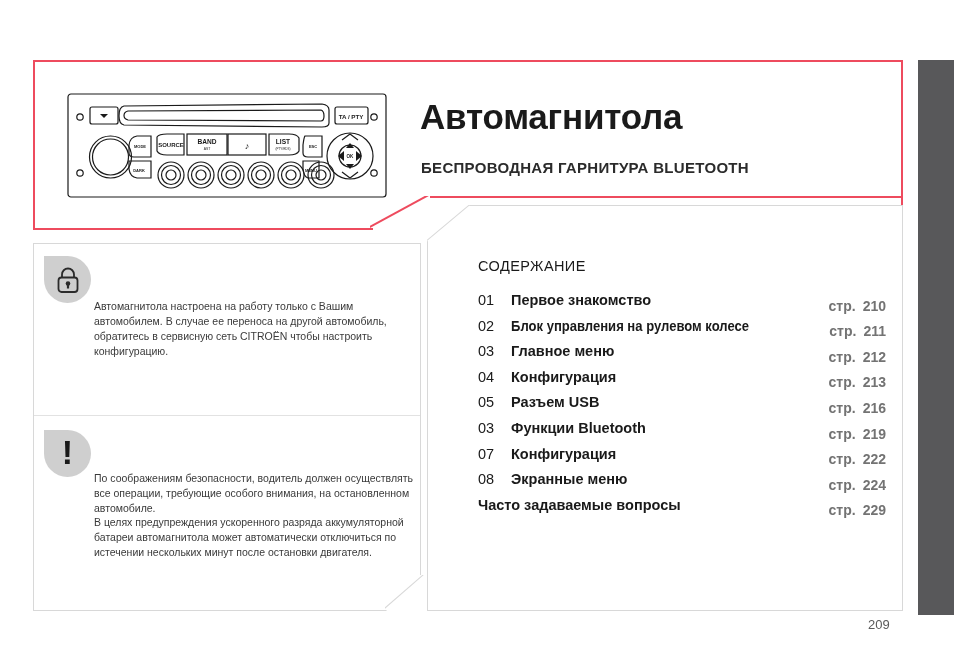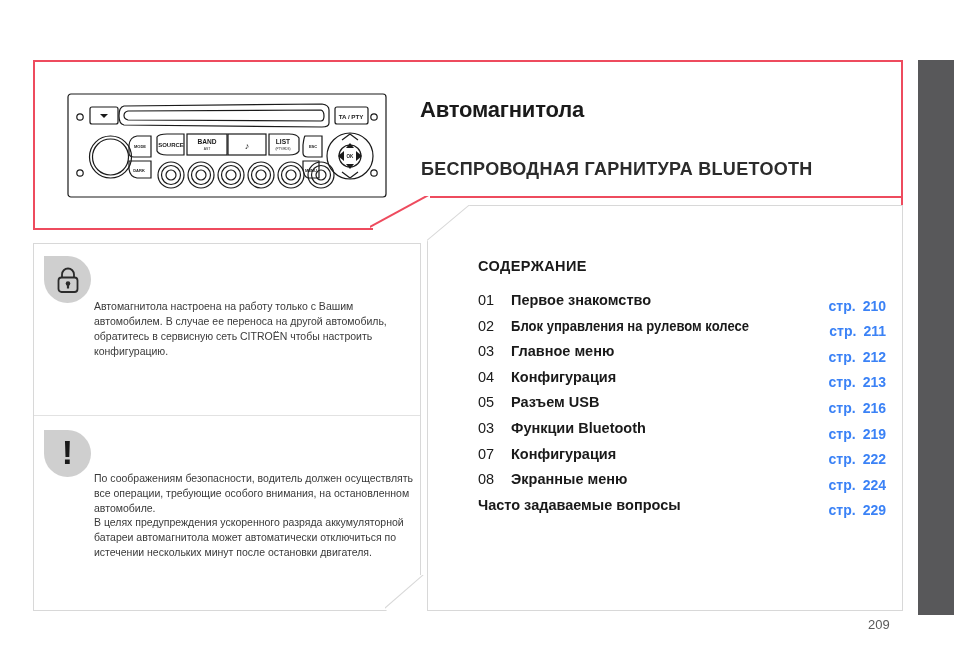--- a/index.html
+++ b/index.html
@@ -51,26 +51,26 @@
     background:#fff;
   }
 
   
   .radio-wrap { position: absolute; left: 67px; top: 93px; width: 320px; height: 105px; }
   .radio-wrap svg { display: block; }
 
   
   .title-main {
     position: absolute; left: 420px; top: 97px;
-    font-size: 22px; font-weight: bold; color: #1a1a1a;
+    font-size: 35px; font-weight: bold; color: #1a1a1a;
     letter-spacing: -0.2px;
   }
   .title-sub {
     position: absolute; left: 421px; top: 159px;
-    font-size: 18px; font-weight: bold; color: #2b2b2b;
+    font-size: 15px; font-weight: bold; color: #2b2b2b;
     letter-spacing: 0.3px;
   }
 
   
   .left-panel {
     position: absolute; left: 33px; top: 243px;
     width: 388px; height: 368px;
     border: 1px solid #d8d8d8;
     background: #fff;
     clip-path: polygon(0 0, 100% 0, 100% 90%, 91% 100%, 0 100%);
@@ -124,41 +124,41 @@
   .right-panel-diag {
     position:absolute; left:427px; top:205px; width:48px; height:42px; overflow:hidden;
   }
   .right-panel-diag:after{
     content:""; position:absolute; left:-6px; top:40px; width:70px;height:1px;
     background:#d8d8d8; transform-origin:left center; transform:rotate(-40deg);
   }
 
   .toc-title {
     position: absolute; left: 478px; top: 258px;
-    font-size: 14.5px; font-weight: bold; color: #1a1a1a; letter-spacing: 0.4px; text-align: center;
+    font-size: 14.5px; font-weight: normal; color: #1a1a1a; letter-spacing: 0.4px; text-align: center;
   }
   .toc-list { position: absolute; left: 478px; top: 292px; width: 410px; }
   .toc-row {
     position: relative; height: 25.6px;
     display: flex; align-items: baseline;
   }
   .toc-num {
     width: 33px; flex: 0 0 33px;
     font-size: 14.5px; font-weight: normal; color: #1a1a1a;
   }
   .toc-label {
     flex: 1 1 auto;
     font-size: 14.5px; font-weight: bold; color: #1a1a1a;
     white-space: nowrap;
   }
   .toc-row.condensed .toc-label { transform: scaleX(0.90); transform-origin: left center; }
   .toc-row.full-label .toc-label { margin-left: 0; }
   .toc-page {
     position: absolute; right: 2px; bottom: 4px;
-    font-size: 14px; font-weight: bold; color: #3b82f6;
+    font-size: 14px; font-weight: bold; color: #737373;
     white-space: nowrap;
   }
   .toc-page .pg-word { margin-right: 7px; }
 
   .page-number {
     position: absolute; left: 868px; top: 617px;
     font-size: 13px; color: #5a5a5a;
   }
 </style>
 </head>

